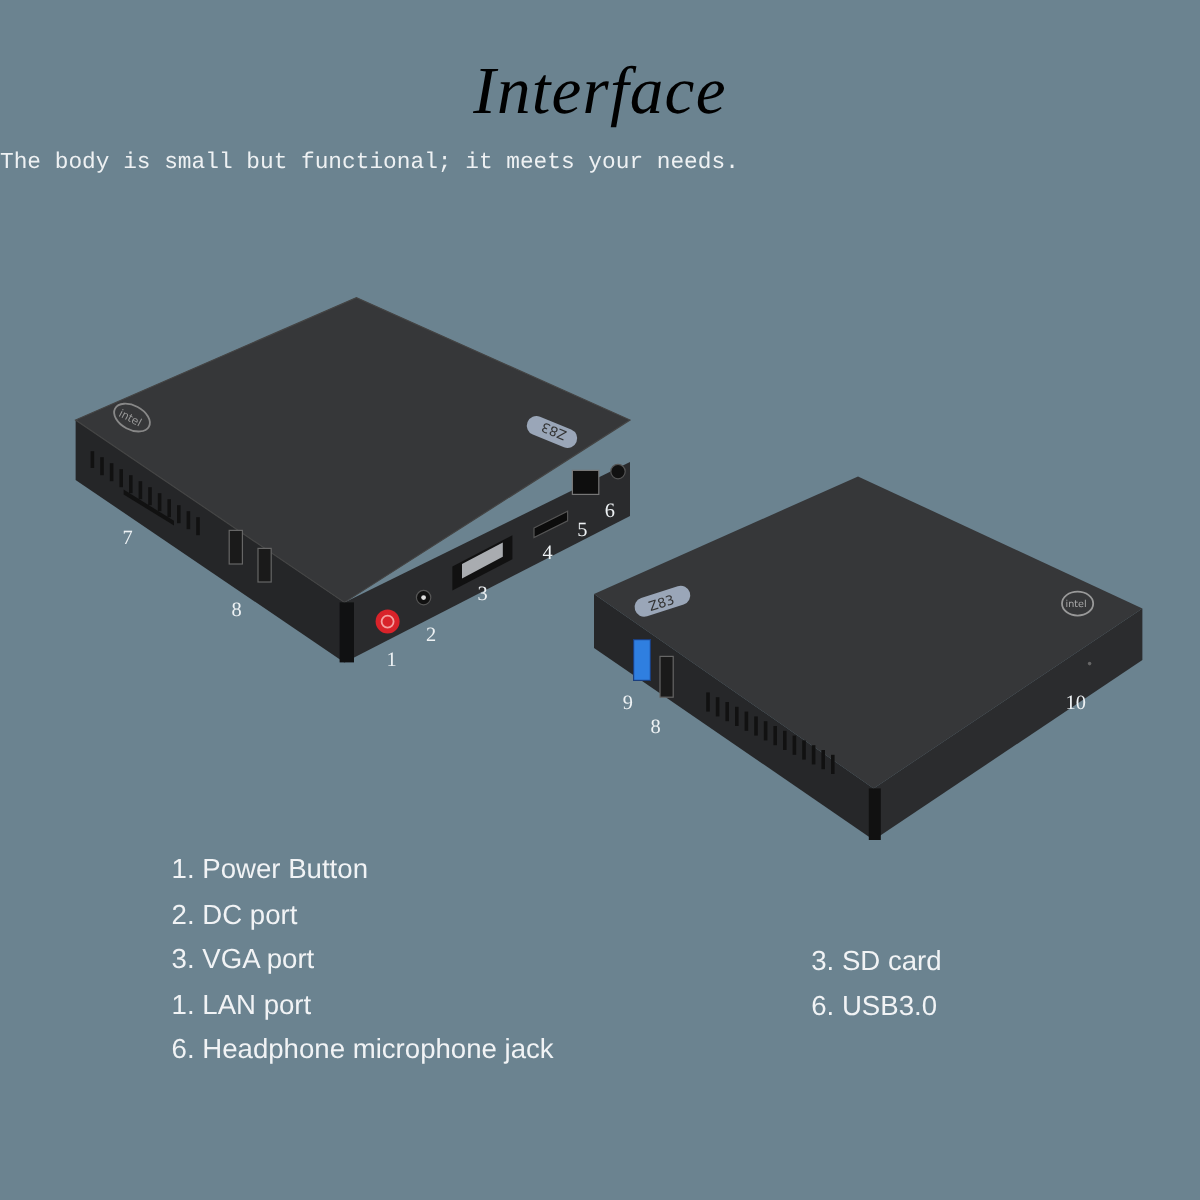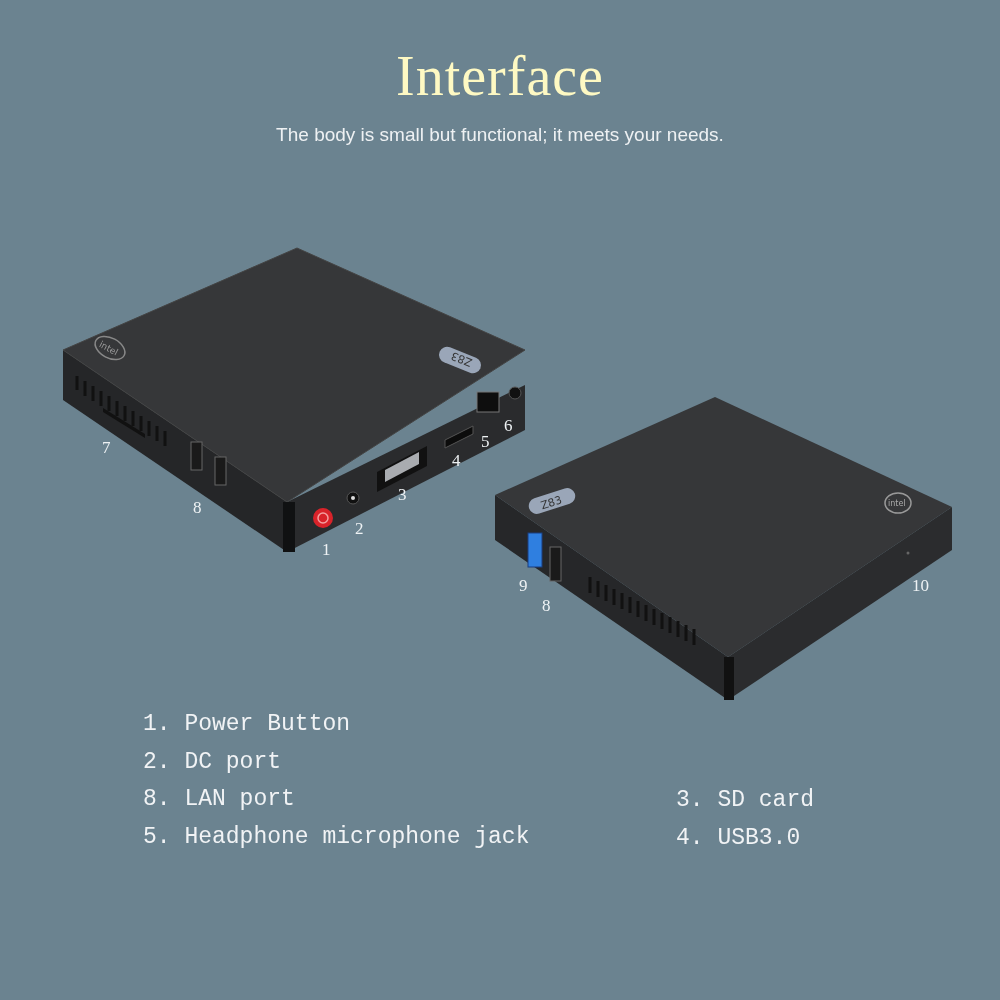--- a/index.html
+++ b/index.html
@@ -6,35 +6,35 @@
   body {
     width:1000px; height:1000px; overflow:hidden;
     background:#6b8390;
     position:relative;
     font-family:"DejaVu Serif", "Liberation Serif", serif;
     color:#f2f4f5;
   }
   .title {
     position:absolute; left:0; top:44px; width:1000px; text-align:center;
     font-family:"Liberation Serif", "DejaVu Serif", serif;
-    font-size:56px; color:#fef9c3; letter-spacing:1px;
+    font-size:56px; color:#000000; letter-spacing:1px;font-style:italic;
   }
   .subtitle {
-    position:absolute; left:0; top:124px; width:1000px; text-align:center;
-    font-family:Liberation Sans, sans-serif;
+    position:absolute; left:0; top:124px; width:1000px; 
+    font-family:Liberation Mono, monospace;
     font-size:19px; color:#eef1f3;
   }
   .device { position:absolute; }
   .label-num {
     position:absolute; font-family:"Liberation Serif", serif;
     font-size:17px; color:#eef2f4;
   }
   .legend { position:absolute; list-style:none; margin:0; padding:0; }
   .legend li {
-    font-family:Liberation Mono, monospace;
+    font-family:Liberation Sans, sans-serif;
     font-size:23px; color:#f1f3f5; height:37.5px; line-height:37.5px;
     white-space:nowrap;
   }
   .legend-left { left:143px; top:706px; }
   .legend-right { left:676px; top:782px; }
 </style>
 </head>
 <body>
 
 <div class="title">Interface</div>
@@ -141,25 +141,26 @@
 <div class="label-num" style="left:355px;top:519px">2</div>
 <div class="label-num" style="left:398px;top:485px">3</div>
 <div class="label-num" style="left:452px;top:451px">4</div>
 <div class="label-num" style="left:481px;top:432px">5</div>
 <div class="label-num" style="left:504px;top:416px">6</div>
 <div class="label-num" style="left:102px;top:438px">7</div>
 <div class="label-num" style="left:193px;top:498px">8</div>
 
 <div class="label-num" style="left:519px;top:576px">9</div>
 <div class="label-num" style="left:542px;top:596px">8</div>
-<div class="label-num" style="left:912px;top:576px">10</div>
+<div class="label-num" style="left:888px;top:576px">10</div>
 
 <ul class="legend legend-left">
   <li>1. Power Button</li>
   <li>2. DC port</li>
-  <li>8. LAN port</li>
-  <li>5. Headphone microphone jack</li>
+  <li>3. VGA port</li>
+  <li>1. LAN port</li>
+  <li>6. Headphone microphone jack</li>
 </ul>
 
 <ul class="legend legend-right">
   <li>3. SD card</li>
-  <li>4. USB3.0</li>
+  <li>6. USB3.0</li>
 </ul>
 
 </body></html>

